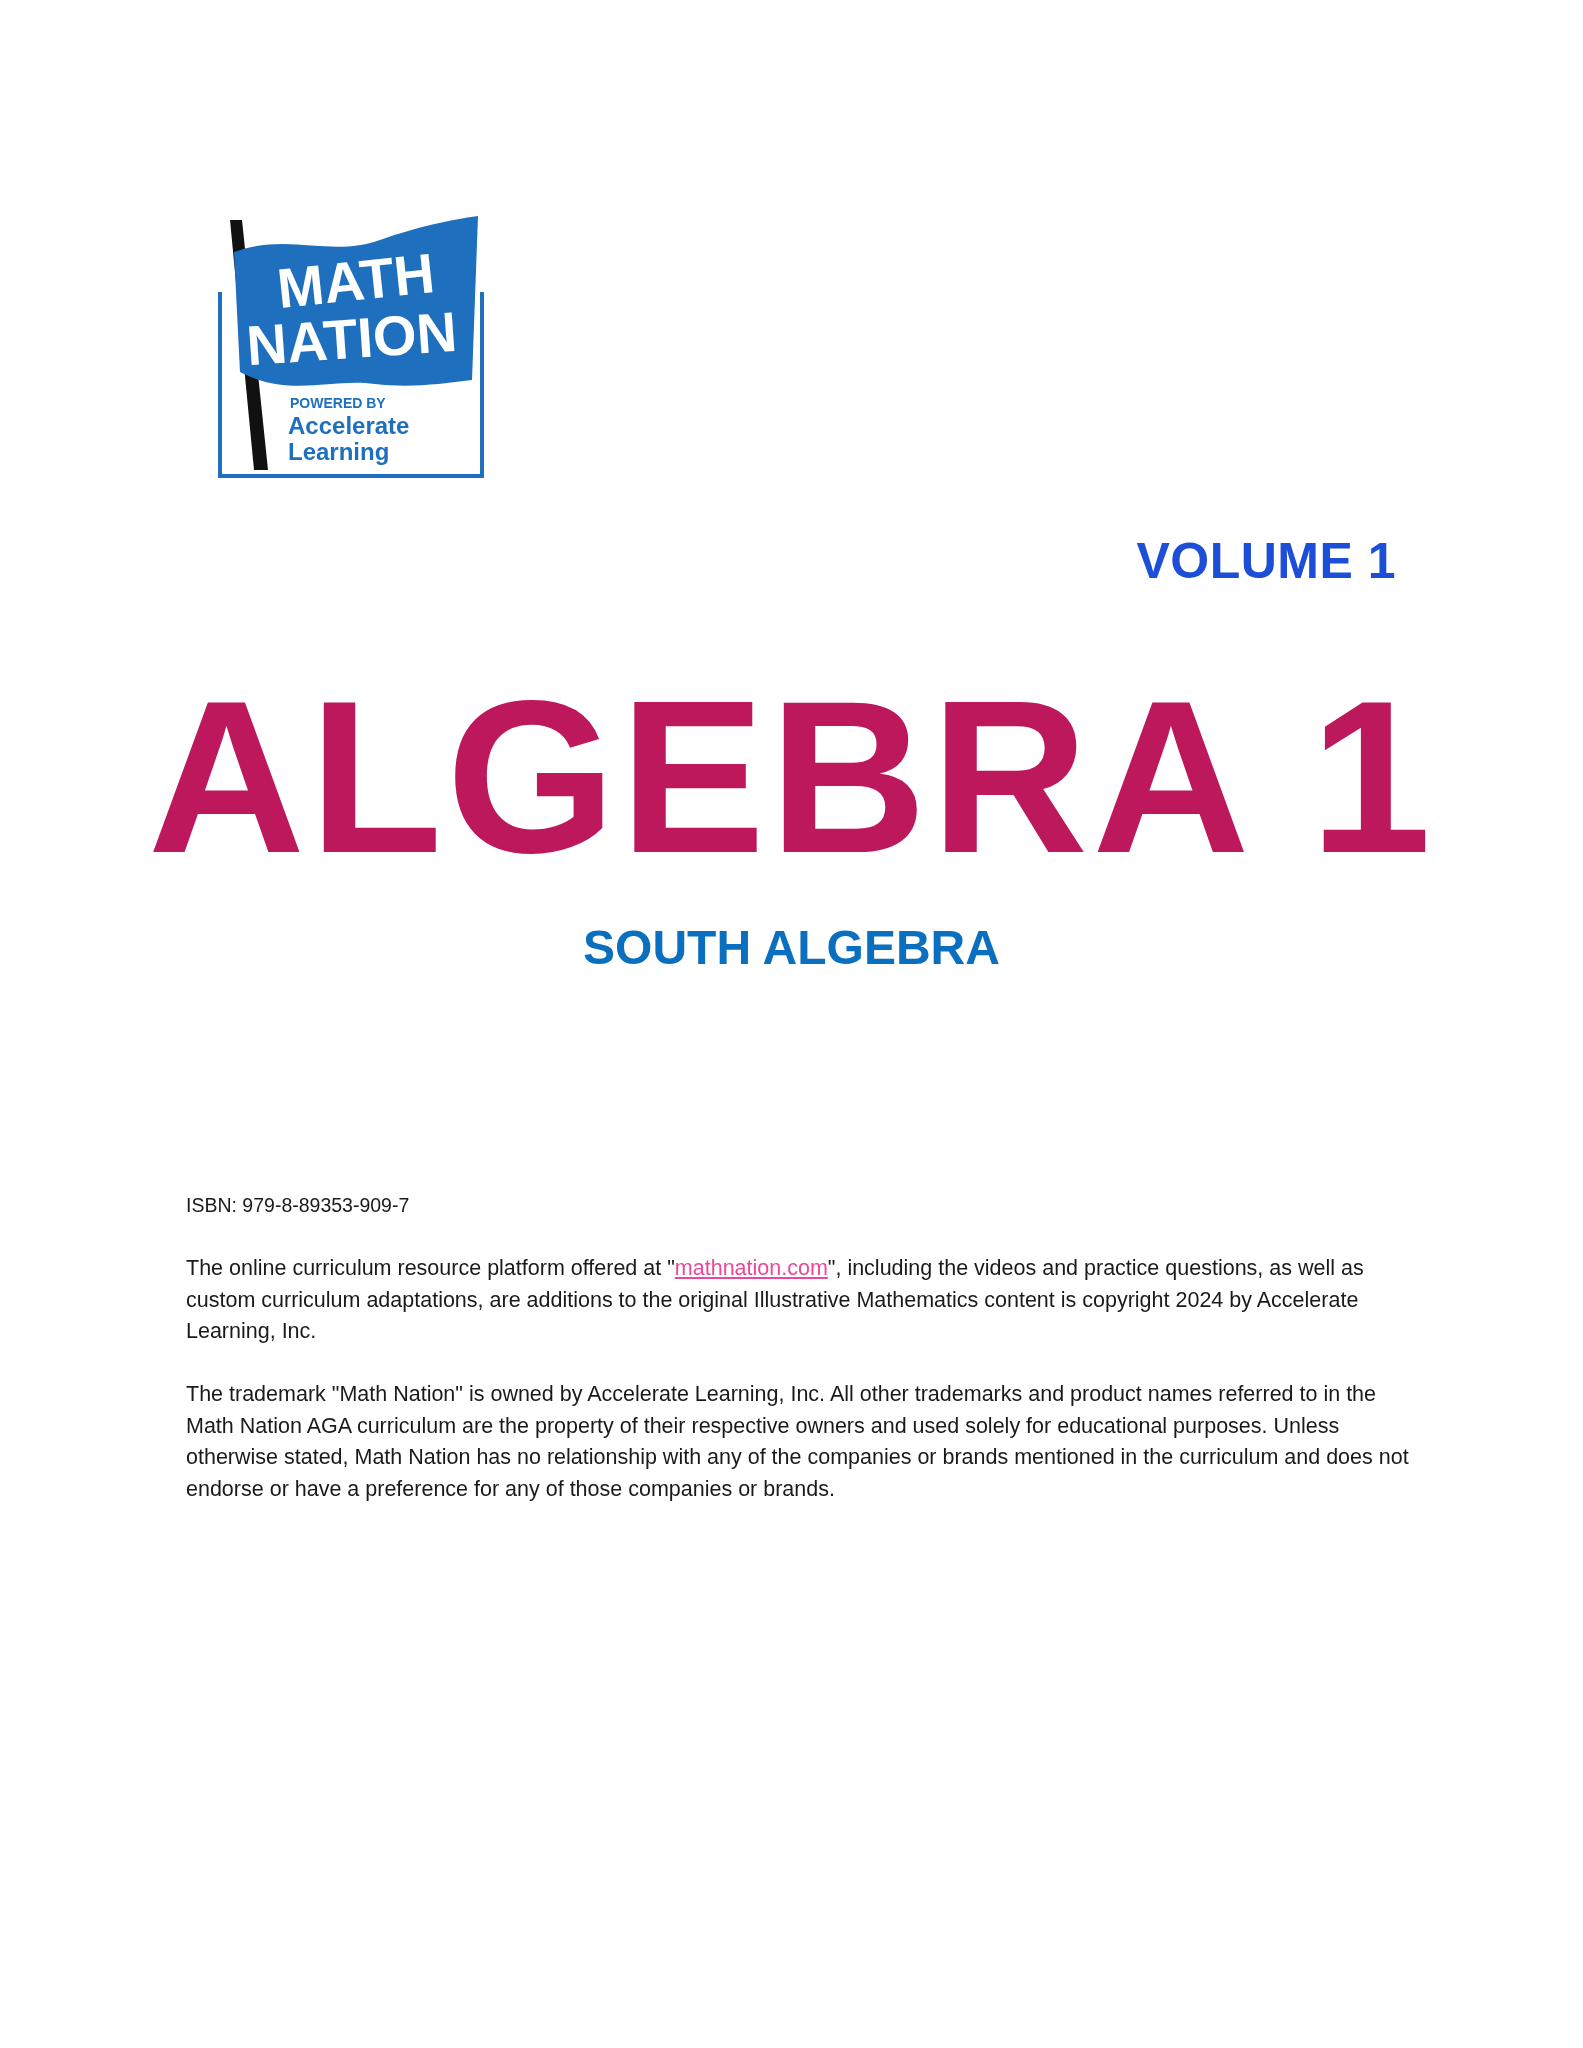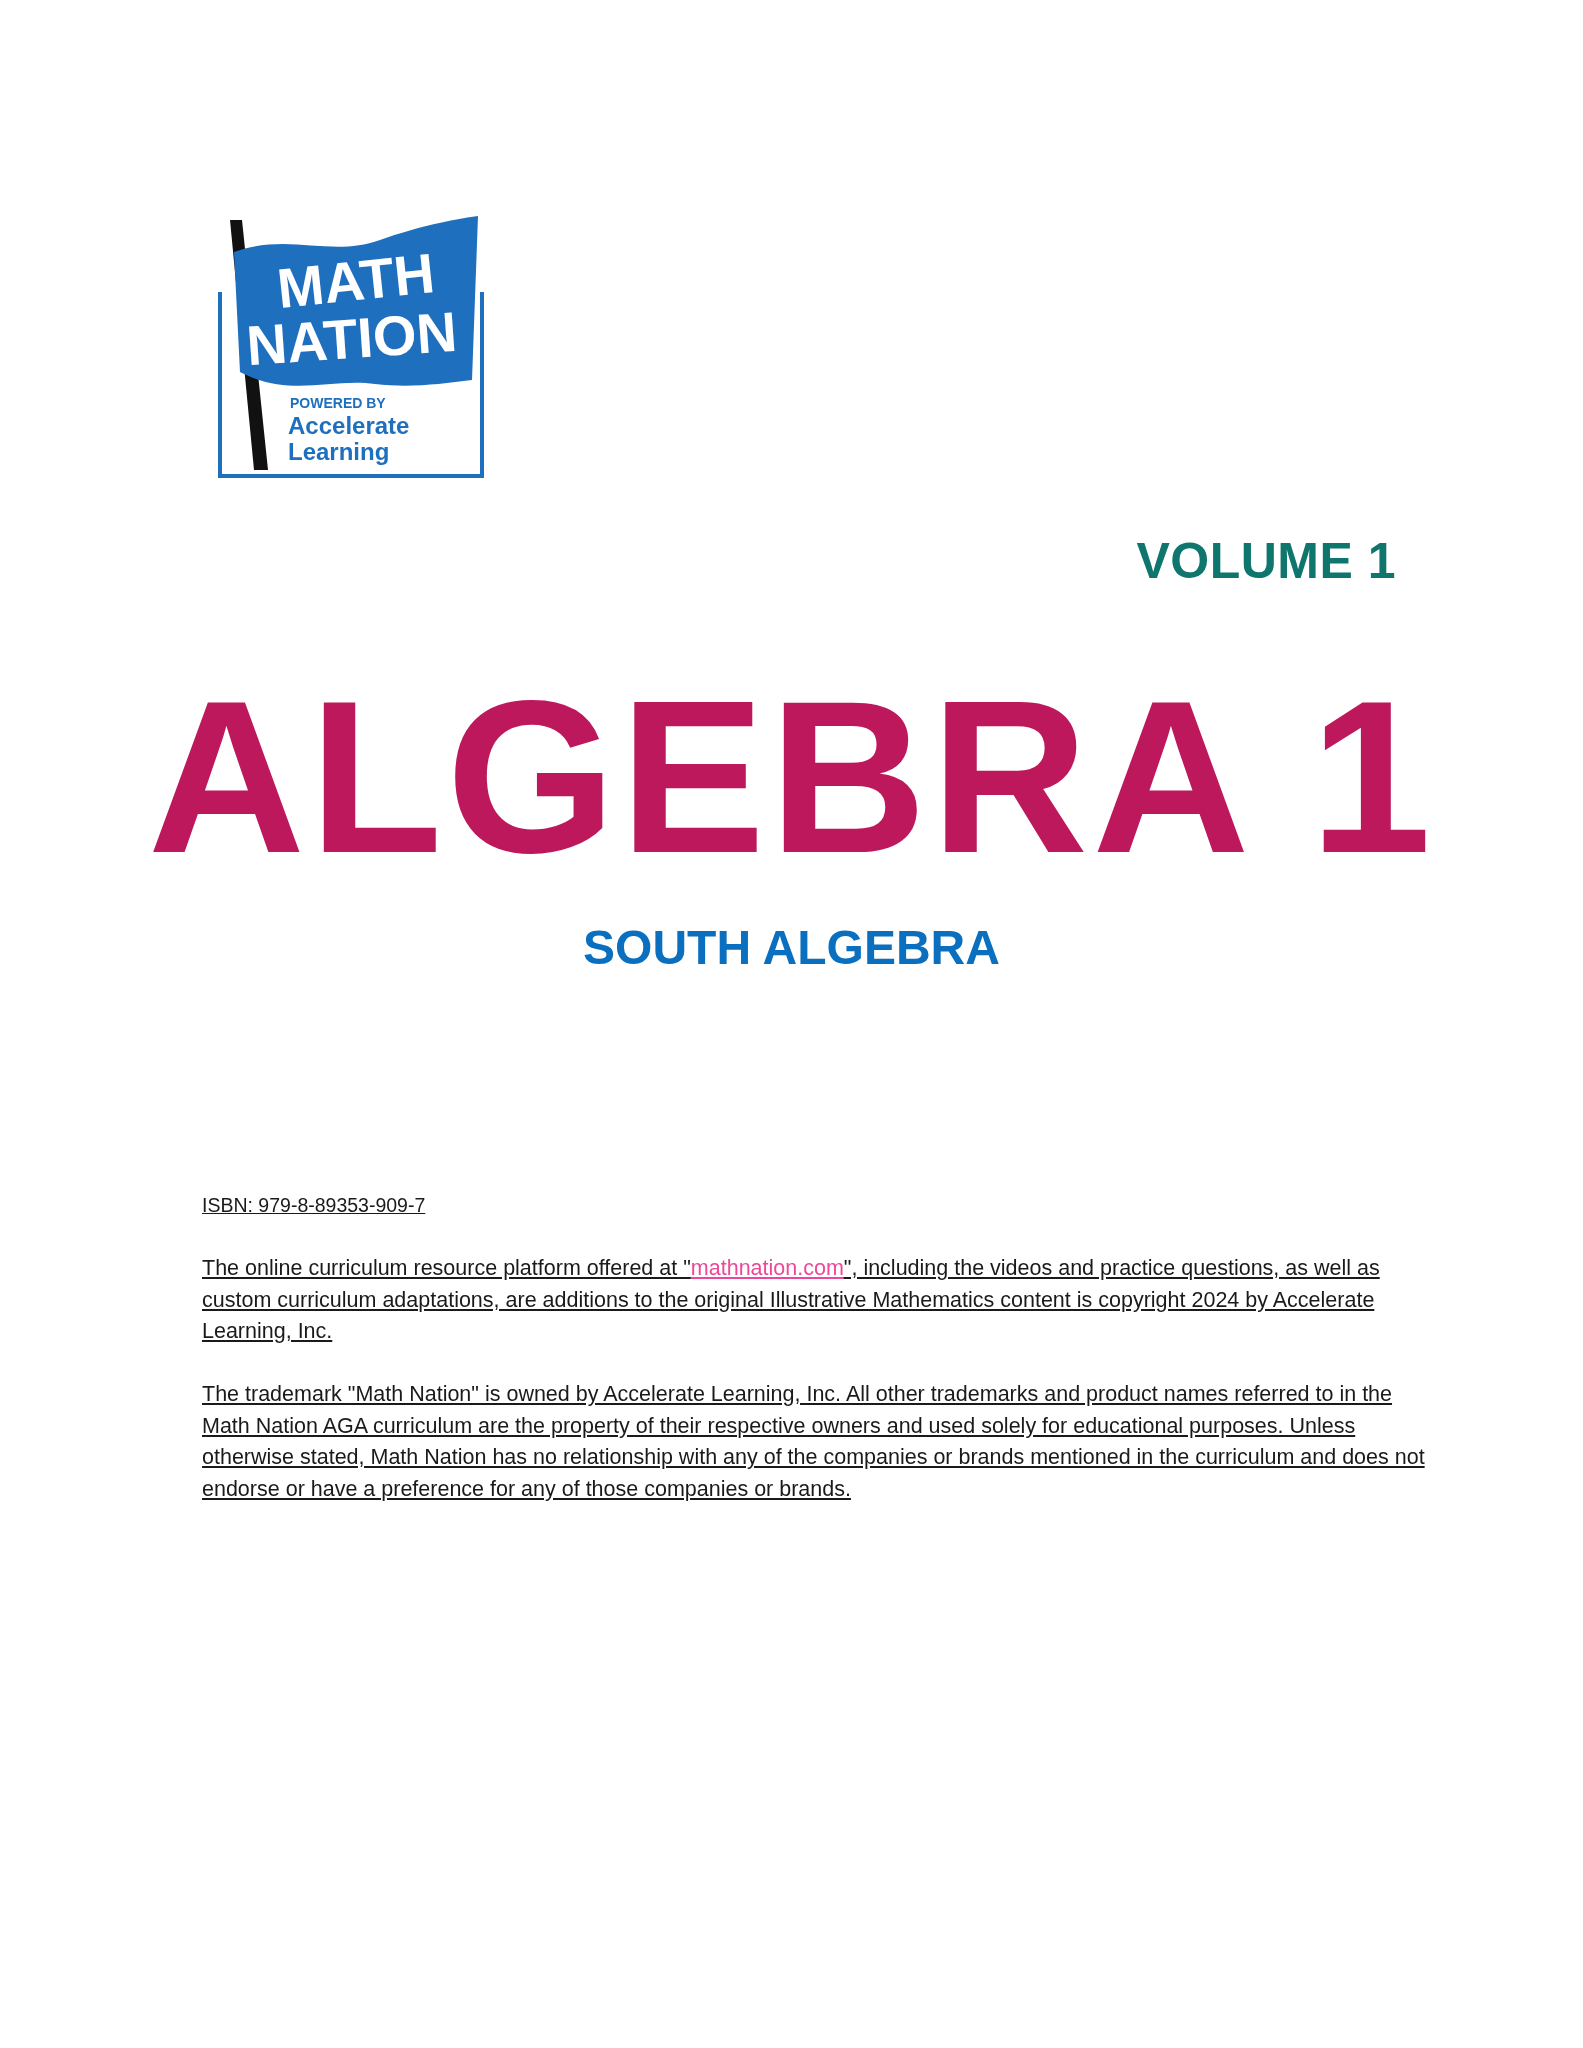--- a/index.html
+++ b/index.html
@@ -1,22 +1,22 @@
 <!DOCTYPE html>
 <html><head>
   <meta charset="utf-8">
   <style>
     html, body { margin: 0; padding: 0; background: #ffffff; }
     body { width: 1583px; height: 2048px; position: relative; overflow: hidden; font-family: "Liberation Sans", "DejaVu Sans", sans-serif; }
     .logo { position: absolute; left: 210px; top: 212px; width: 284px; height: 270px; }
     .logo svg { width: 100%; height: 100%; display: block; }
-    .volume { position: absolute; right: 187px; top: 532px; font-size: 50px; font-weight: 700; color: #0f766e; letter-spacing: 0.5px; }
+    .volume { position: absolute; right: 187px; top: 532px; font-size: 50px; font-weight: 700; color: #1d4ed8; letter-spacing: 0.5px; }
     .title { position: absolute; left: 0; width: 100%; top: 668px; text-align: center; font-size: 218px; font-weight: 700; color: #be185d; letter-spacing: 4px; line-height: 1; }
     .subtitle { position: absolute; left: 0; width: 100%; top: 920px; text-align: center; font-size: 48px; font-weight: 700; color: #0a6fbf; }
-    .body-text { position: absolute; left: 202px; top: 1190px; width: 1230px; font-size: 21.5px; line-height: 31.5px; color: #1a1a1a; text-decoration: underline; }
+    .body-text { position: absolute; left: 186px; top: 1190px; width: 1230px; font-size: 21.5px; line-height: 31.5px; color: #1a1a1a; }
     .body-text p { margin: 0 0 31.5px 0; }
     .isbn { font-size: 19.5px; }
     .link { color: #ec4899; text-decoration: underline; }
   </style>
 </head>
 <body>
 
 <div class="logo">
   <svg viewBox="0 0 284 270" xmlns="http://www.w3.org/2000/svg">
 

